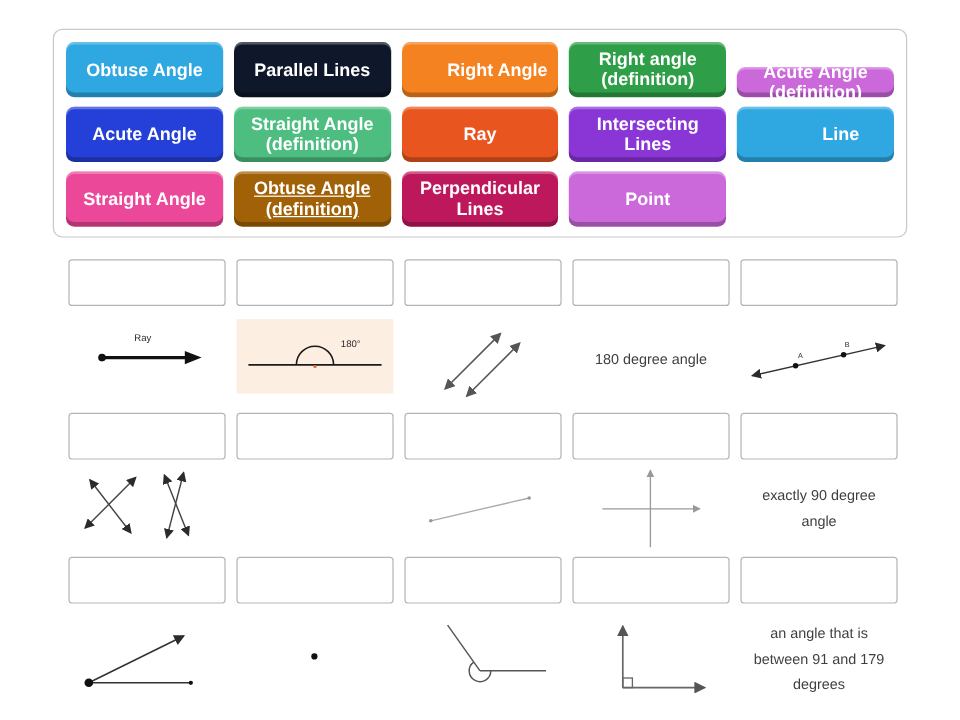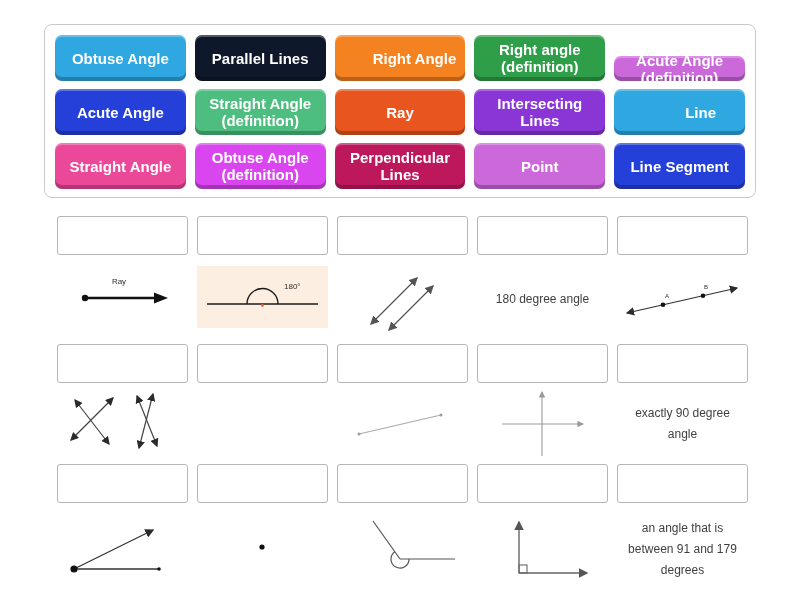--- a/index.html
+++ b/index.html
@@ -85,31 +85,28 @@
       </div>
     <div class="tile" style="background-color: rgb(138, 53, 214);">
         <span>Intersecting Lines</span>
       </div>
     <div class="tile" style="background-color: rgb(47, 168, 225); padding-left: 48px;">
         <span>Line</span>
       </div>
     <div class="tile" style="background-color: #ec4899;">
         <span>Straight Angle</span>
       </div>
-    <div class="tile" style="background-color: #d946ef;">
+    <div class="tile" style="background-color: #a16207; text-decoration: underline;">
         <span>Obtuse Angle (definition)</span>
       </div>
     <div class="tile" style="background-color: #be185d;">
         <span>Perpendicular Lines</span>
       </div>
     <div class="tile" style="background-color: rgb(203, 104, 218);">
         <span>Point</span>
-      </div>
-    <div class="tile" style="background-color: rgb(37, 64, 216);">
-        <span>Line Segment</span>
       </div>
   </div>
 
   <div class="answer-row row-1">
     <div class="cell">
       <div class="slot"></div>
       <div class="clue">
         <svg width="131" height="80" viewBox="0 0 131 80">
           <text x="62" y="24" font-size="8" text-anchor="middle">Ray</text>
           <line x1="26" y1="38" x2="99" y2="38" stroke="#111" stroke-width="2.6"></line>

